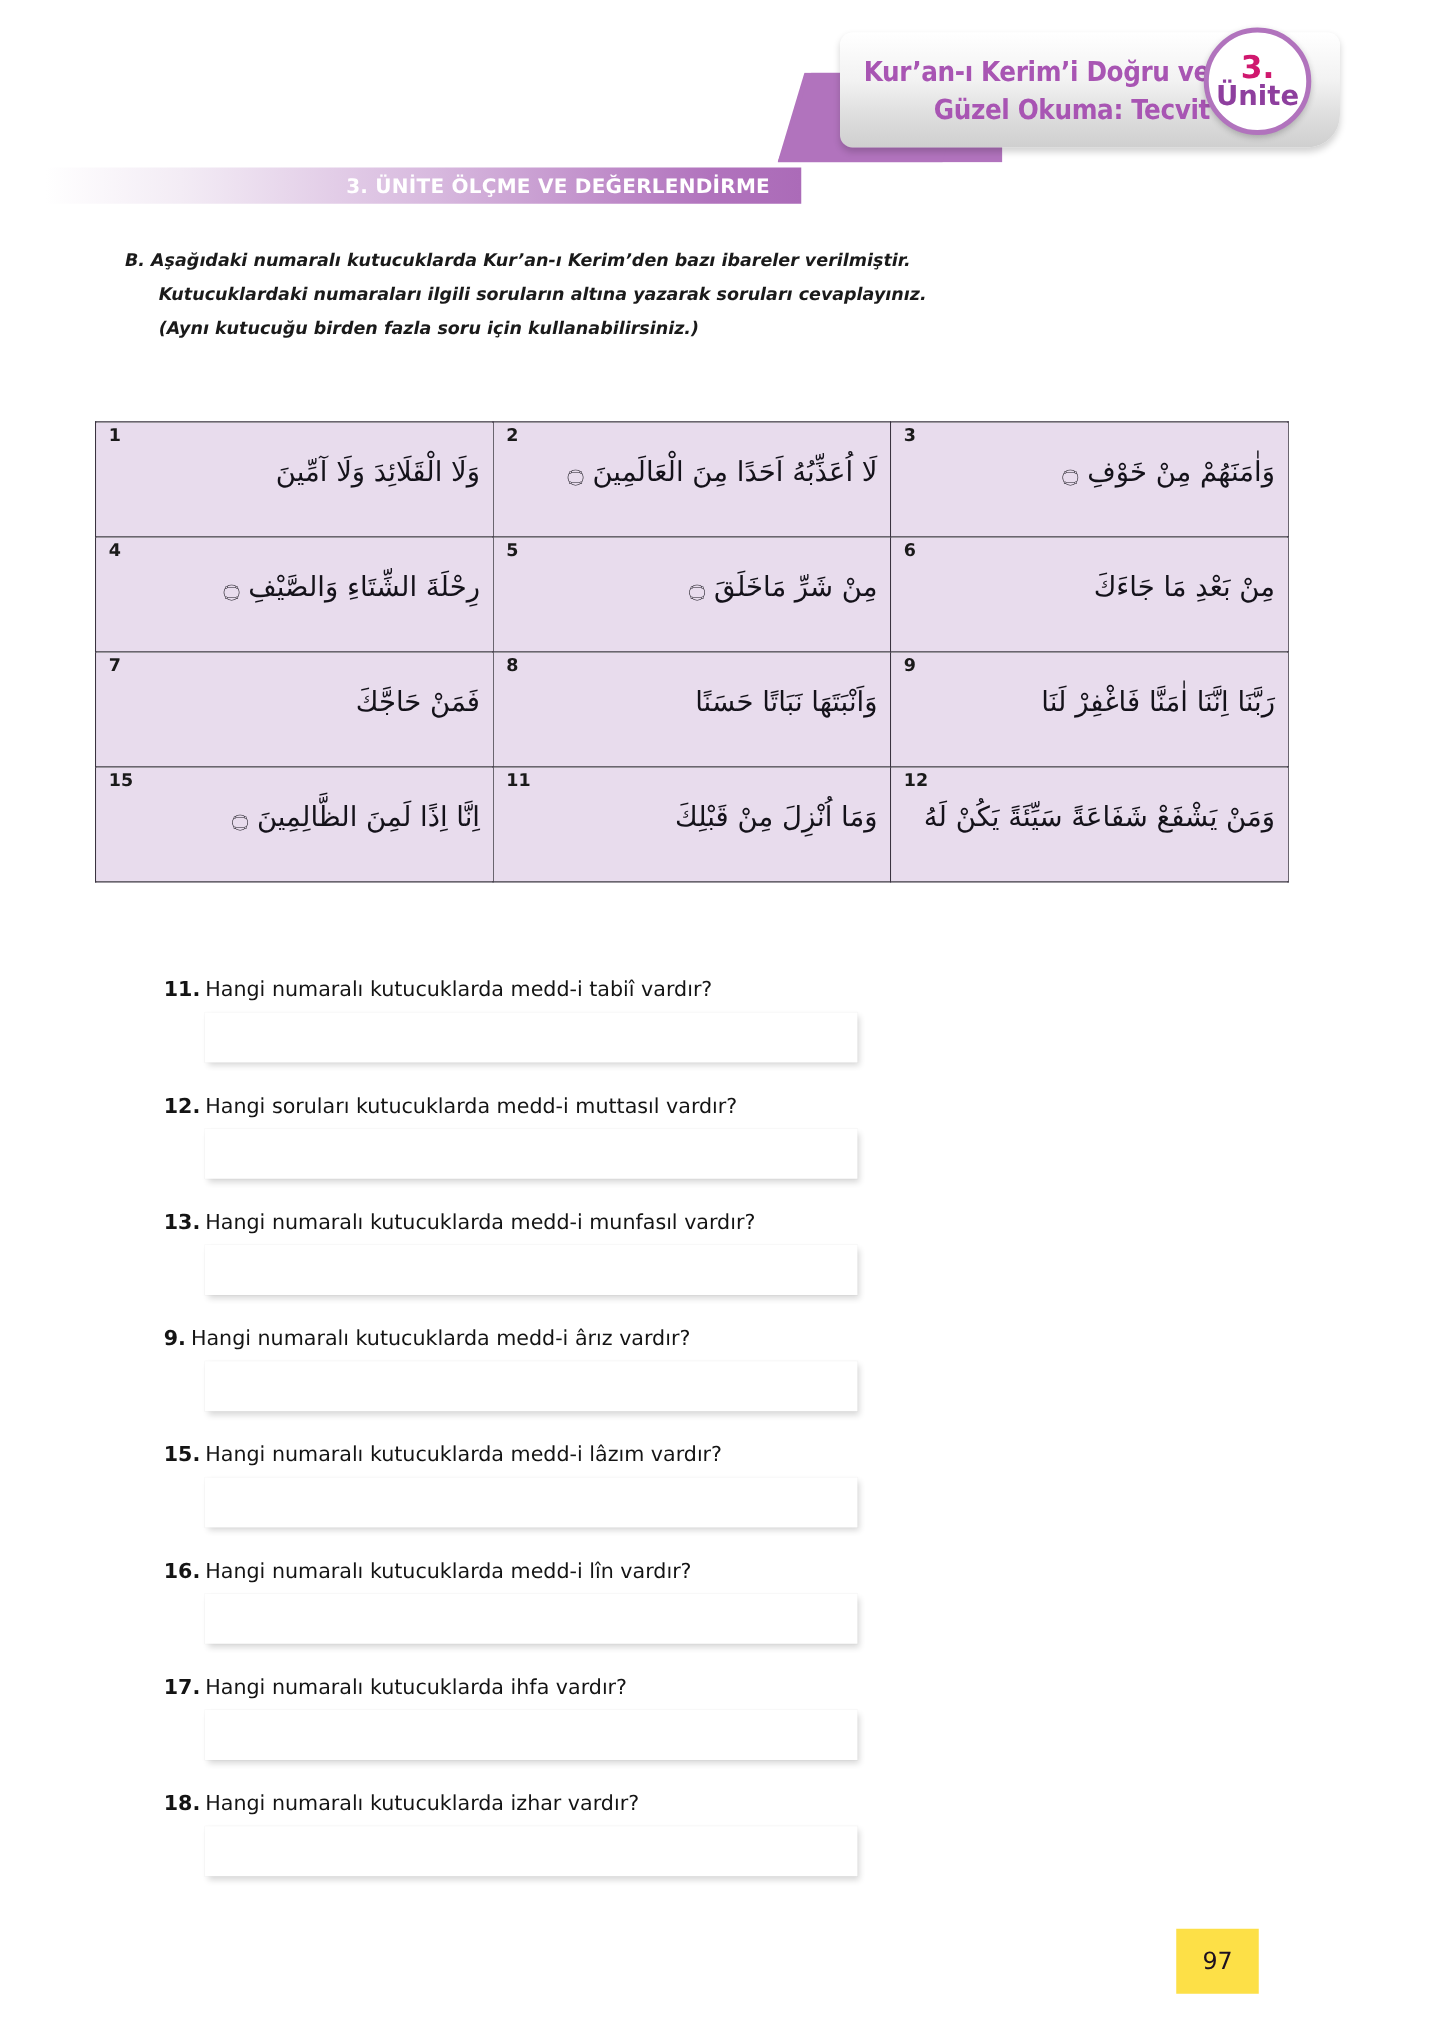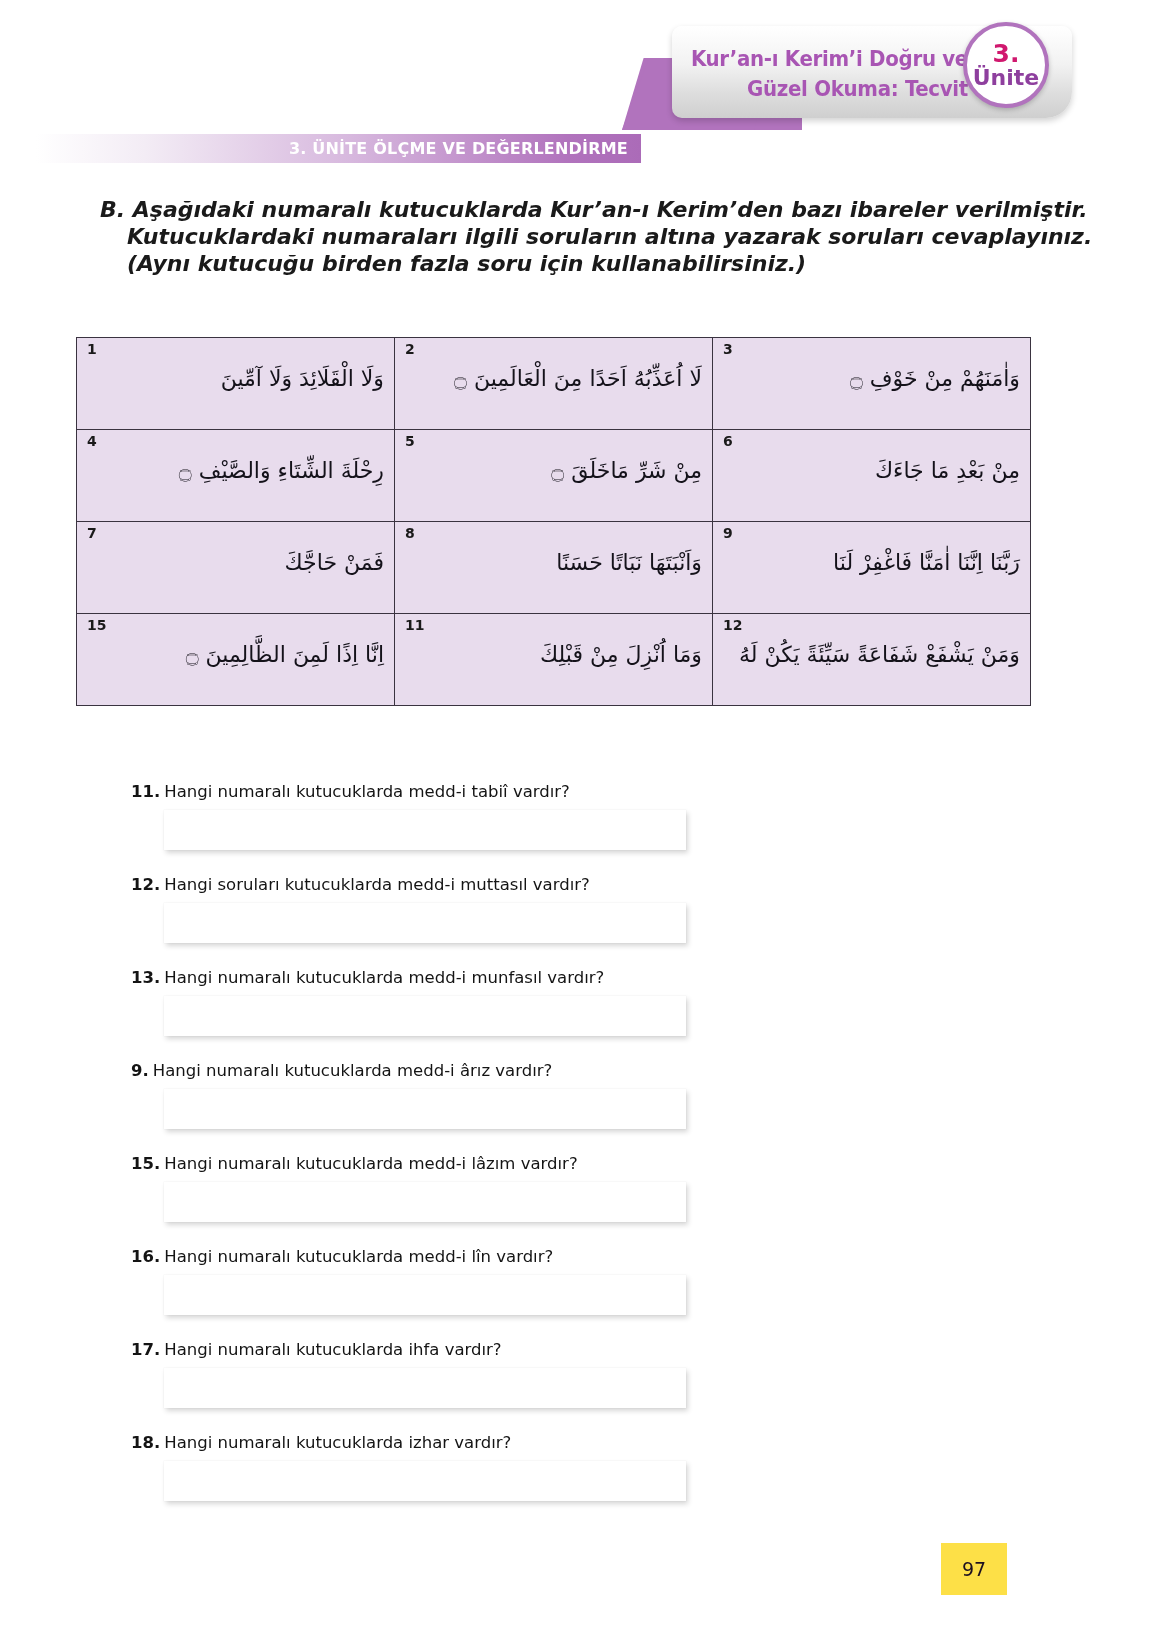--- a/index.html
+++ b/index.html
@@ -102,40 +102,40 @@
   .title-bar {
     position: absolute;
     left: 36px;
     top: 134px;
     width: 605px;
     height: 29px;
     background: linear-gradient(90deg, #ffffff 0%, #f3ecf5 18%, #d7b8de 52%, #b173bd 88%, #ab6bb8 100%);
     display: flex;
     align-items: center;
     justify-content: flex-end;
-    padding-right: 13px;
+    padding-right: 25px;
   }
   .title-bar span {
     color: #ffffff;
     font-family: "DejaVu Sans", sans-serif;
     font-weight: bold;
     font-size: 16px;
     letter-spacing: 0.2px;
   }
 
   
   .instructions {
     position: absolute;
     left: 100px;
     top: 196px;
     width: 900px;
     font-family: "DejaVu Sans", sans-serif;
     font-weight: bold;
     font-style: italic;
-    font-size: 22px;
+    font-size: 14px;
     line-height: 27px;
     color: #1a1a1a;
   }
   .instructions .ln { display: block; white-space: nowrap; }
   .instructions .ln.indent { padding-left: 27px; }
 
   
   .ayah-table {
     position: absolute;
     left: 76px;

